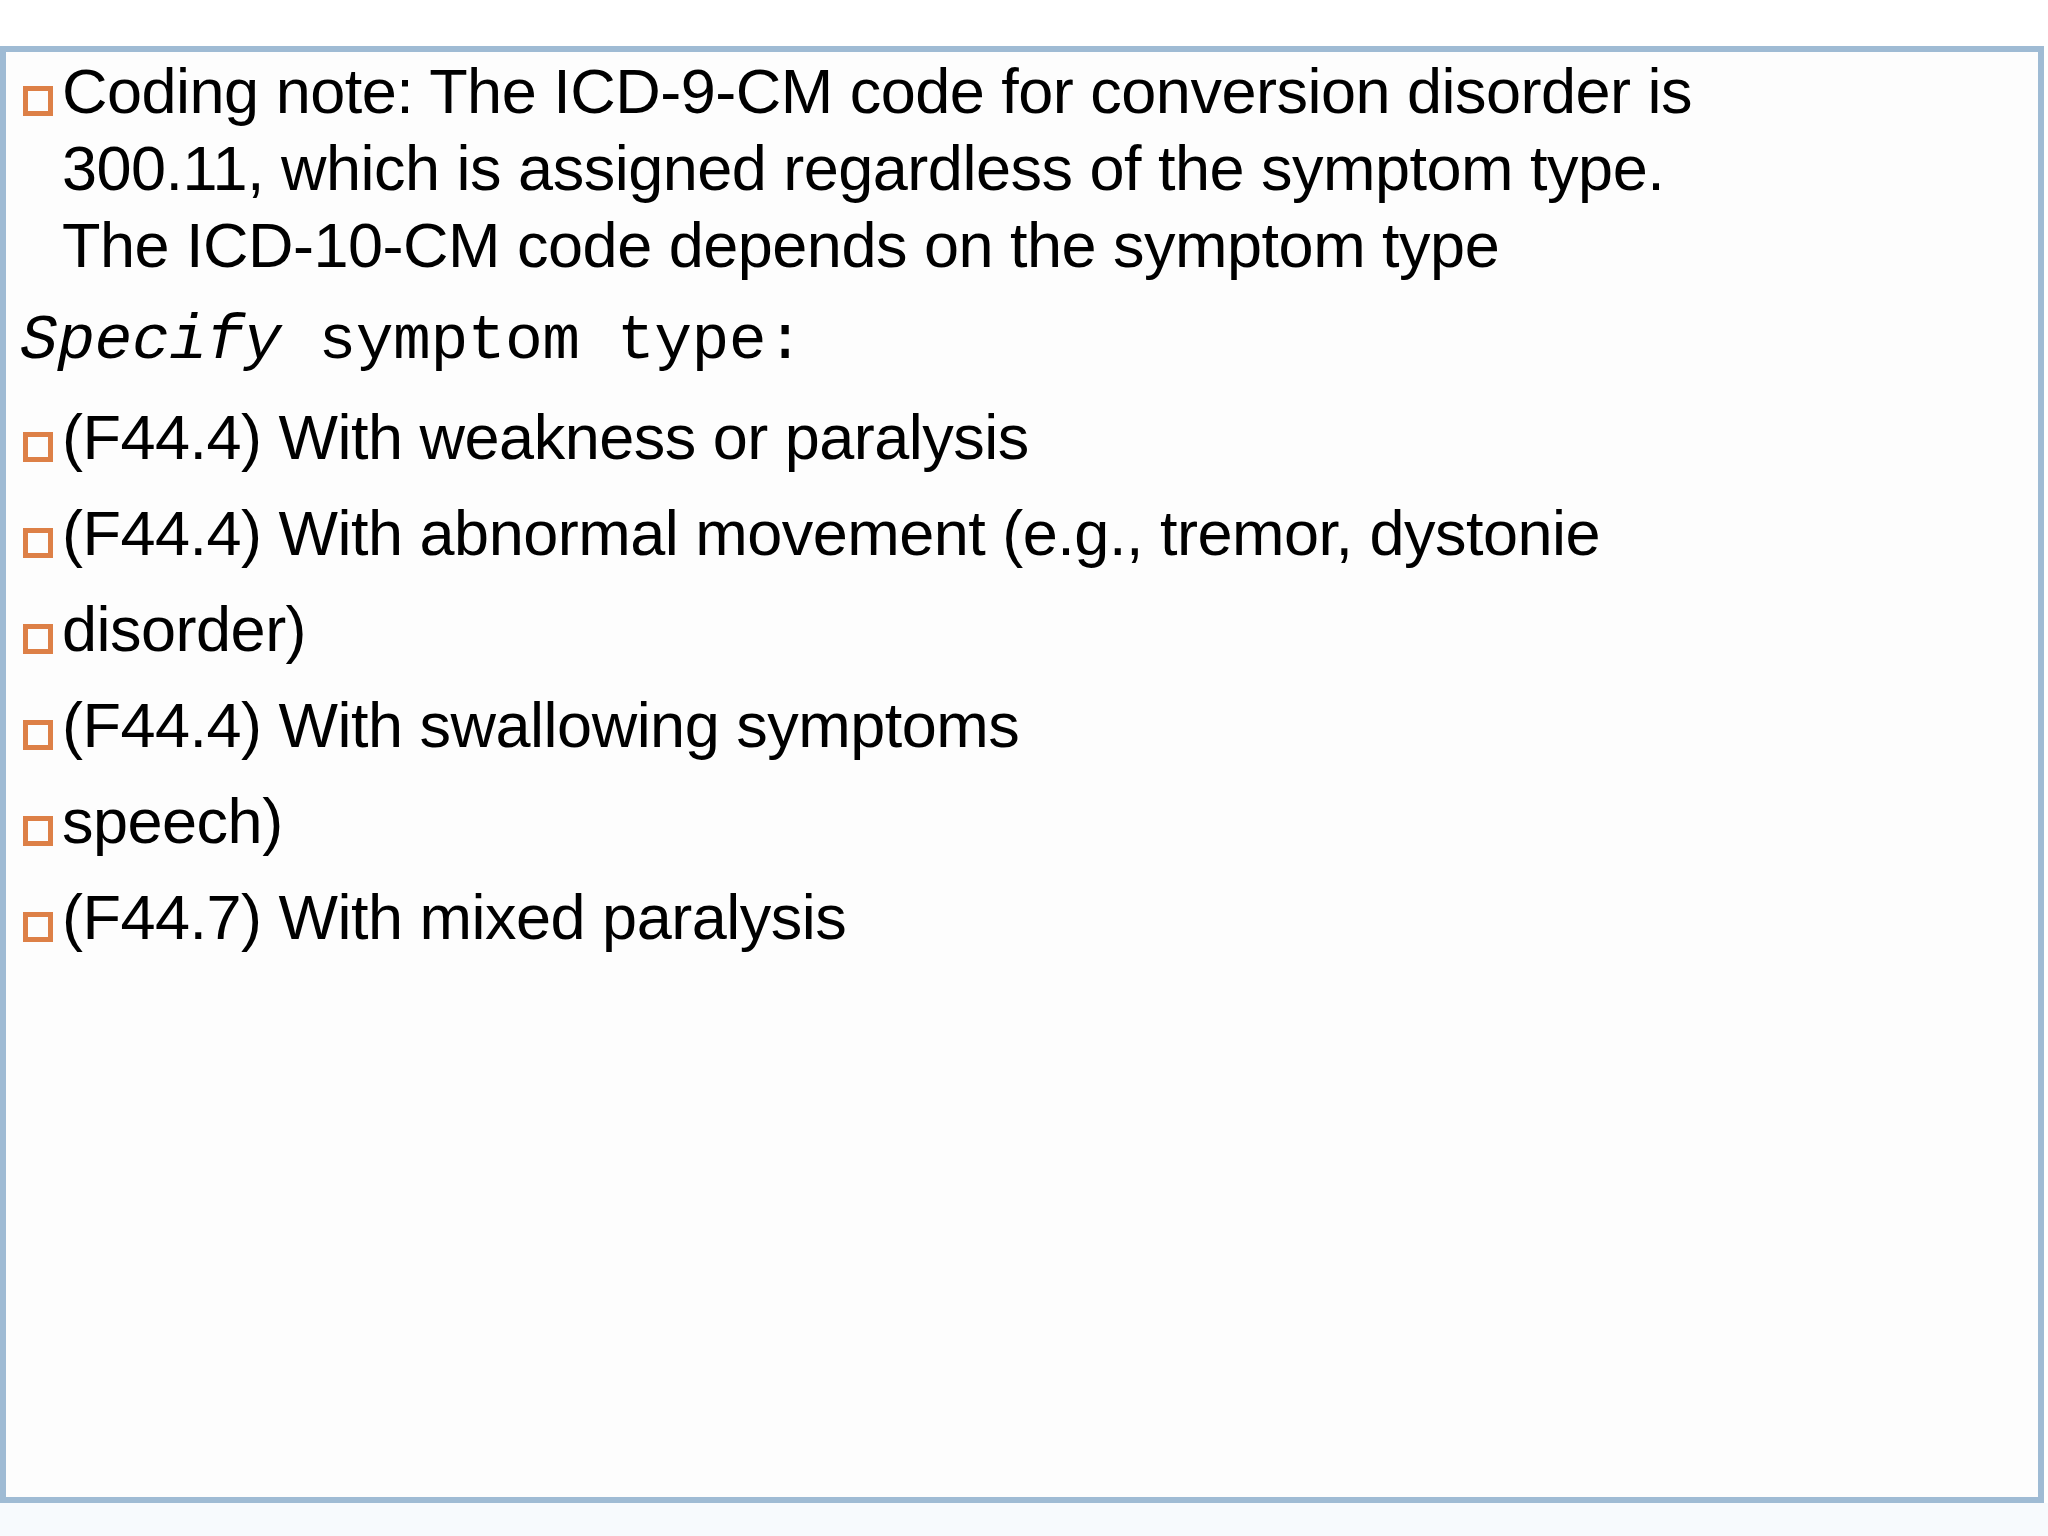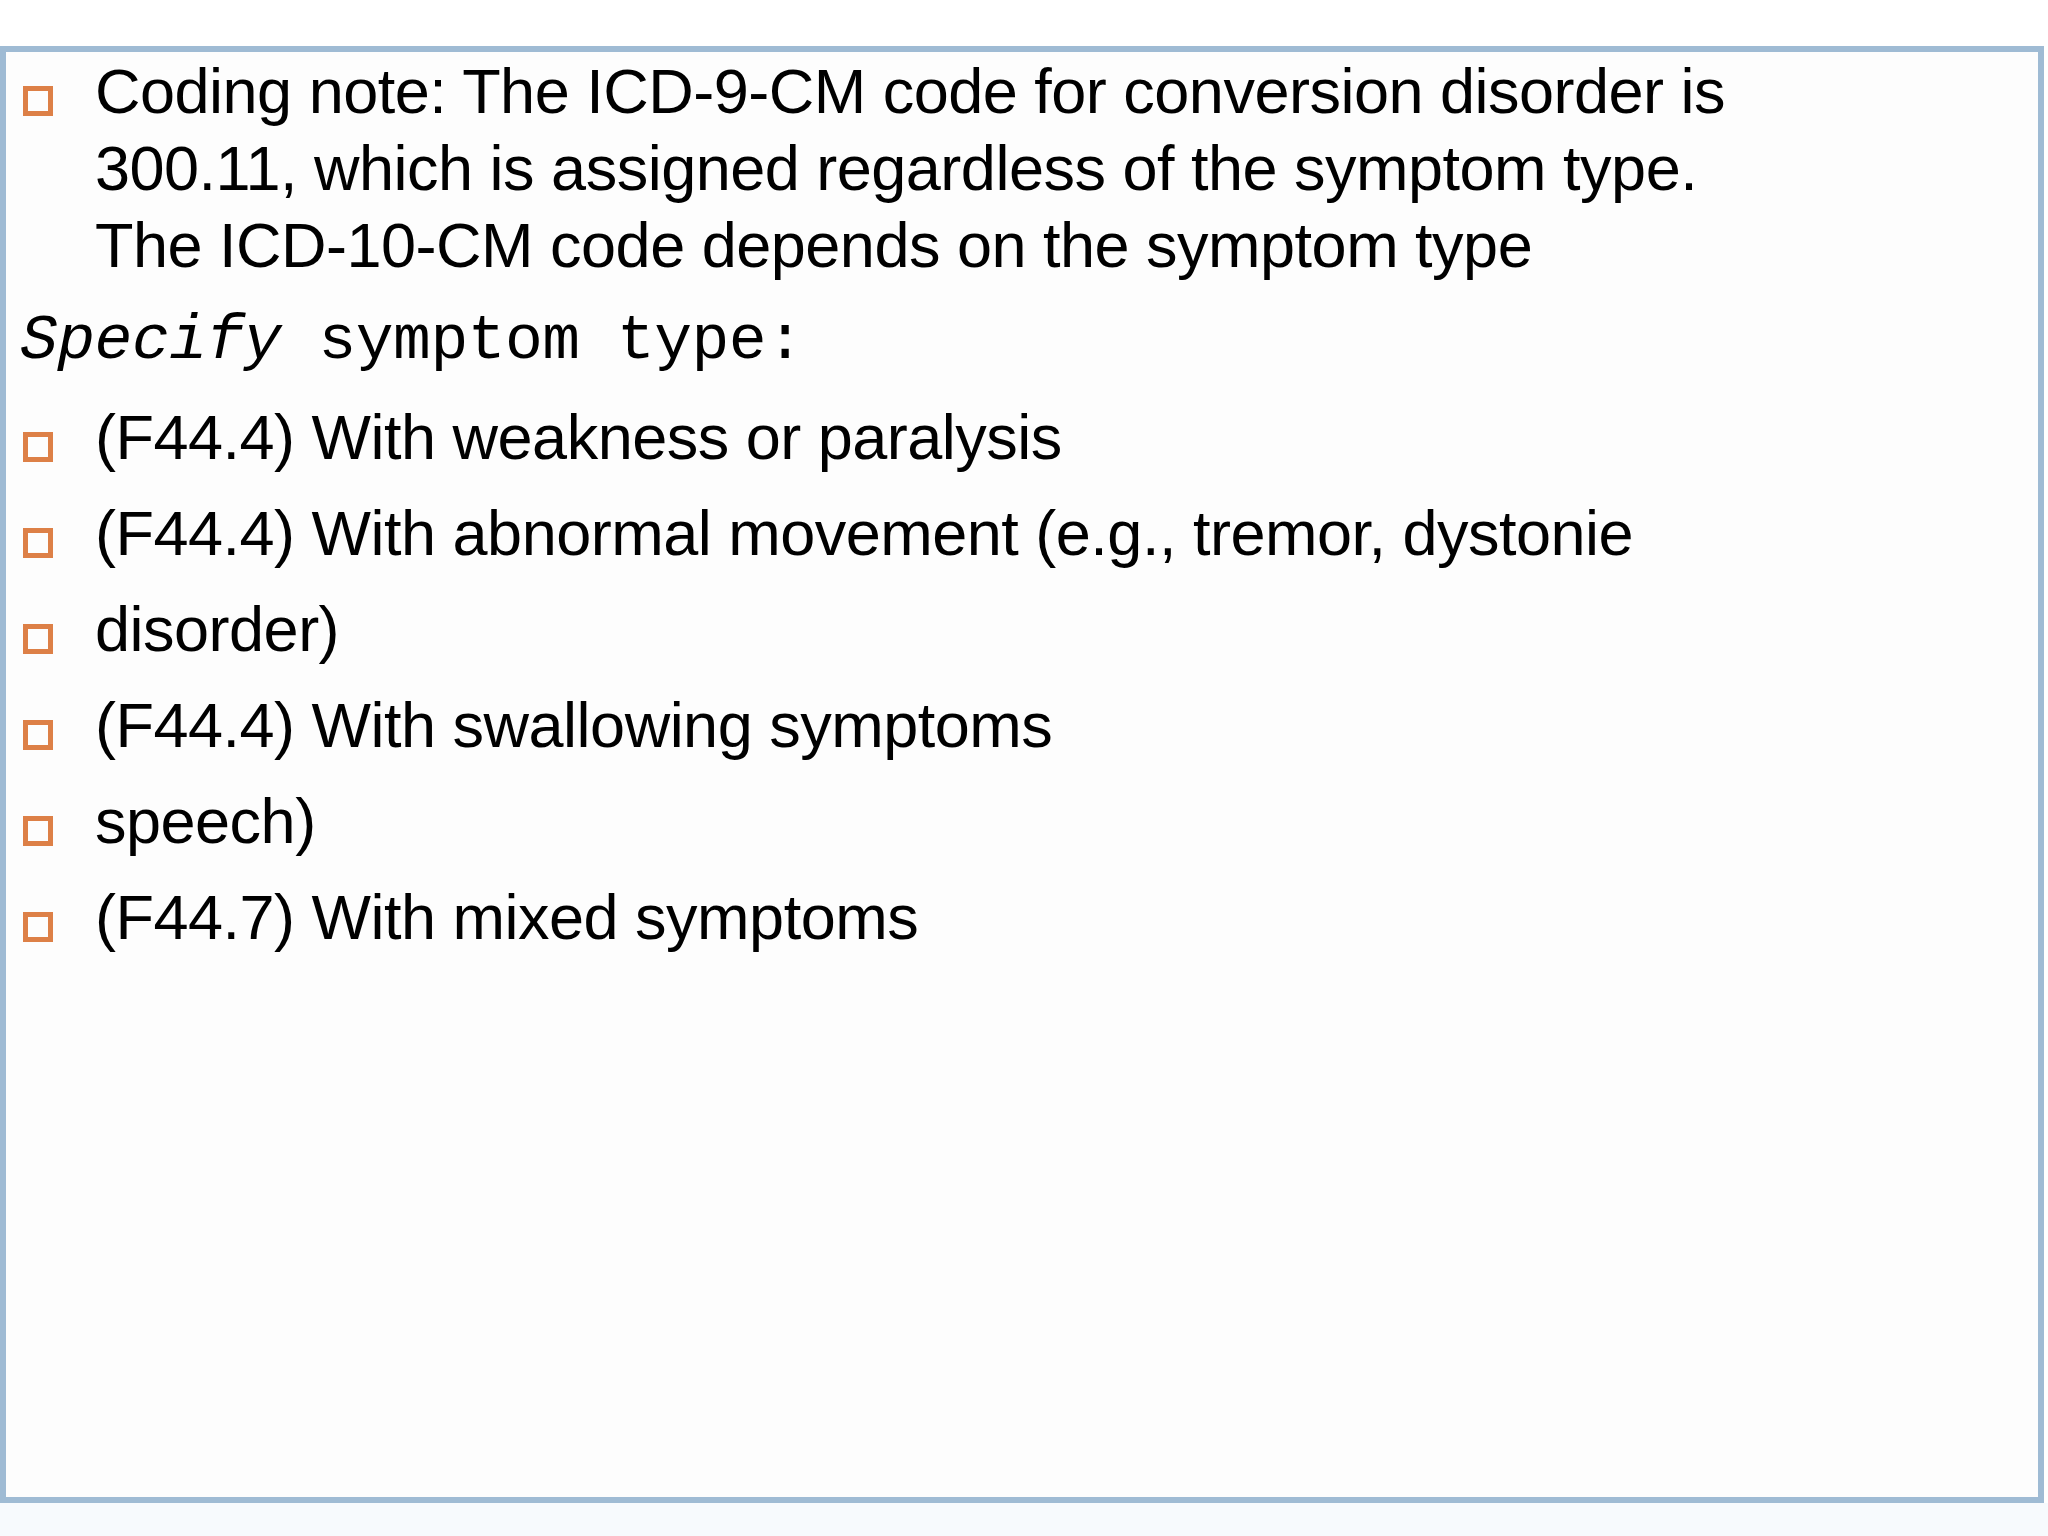--- a/index.html
+++ b/index.html
@@ -32,21 +32,21 @@
     box-sizing: border-box;
     border: 6px solid var(--border-color, #9fbbd4);
     background: #fdfdfd;
   }
   .slide-body {
     position: relative;
     padding: 1px 10px 0 0;
   }
   .item {
     position: relative;
-    padding-left: 89px;
+    padding-left: 56px;
     margin-bottom: 19px;
     font-size: 63px;
     line-height: 77px;
     color: #000000;
     letter-spacing: -0.5px;
   }
   .item.no-bullet {
     padding-left: 14px;
     font-family: Liberation Mono, monospace;
   }
@@ -107,19 +107,19 @@
       <div class="item">
         <span class="bullet"></span>
         <div class="line">speech)</div>
       </div>
 
 
 
 
       <div class="item">
         <span class="bullet"></span>
-        <div class="line">(F44.7) With mixed symptoms</div>
+        <div class="line">(F44.7) With mixed paralysis</div>
       </div>
 
     </div>
   </div>
   <div class="below-strip"></div>
 </div>
 
 </body></html>

